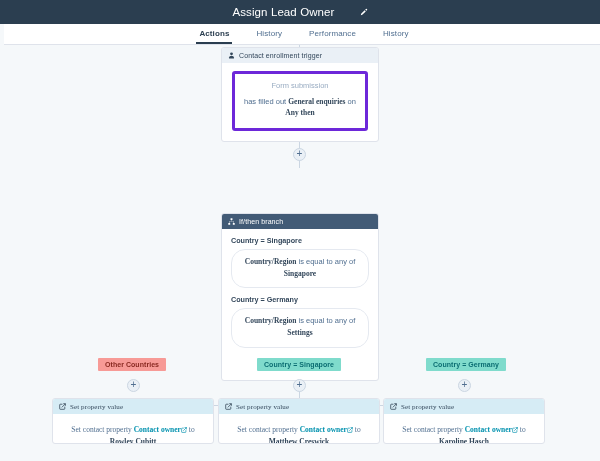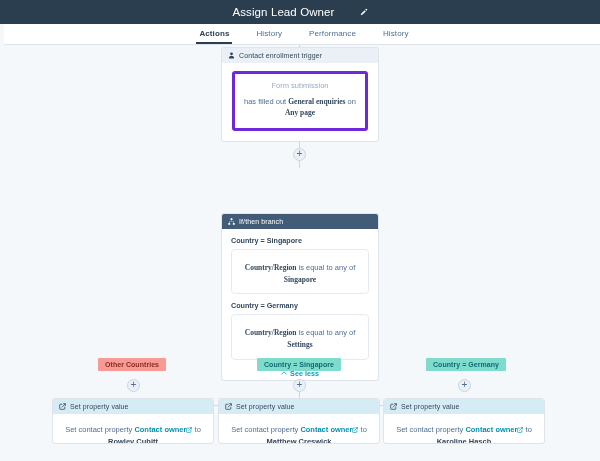--- a/index.html
+++ b/index.html
@@ -125,22 +125,22 @@
   .branch-card .card-header { background: #425b76; color: #ffffff; }
   .branch-card .card-body { padding: 7px 9px 6px 9px; }
   .cond-label {
     font-size: 7.2px;
     font-weight: bold;
     color: #33475b;
     margin-bottom: 4px;
   }
   .cond-box {
     border: 1px solid #e5e9f0;
-    border-radius: 4px;
-    padding: 12px 10px 8px 10px;
+    border-radius: 14px;
+    padding: 6px 10px 8px 10px;
     text-align: center;
     margin-bottom: 7px;
   }
   .cond-box .sentence { line-height: 1.55; }
   .see-less {
     display: flex; align-items: center; justify-content: center;
     gap: 3px;
     color: #00a4bd;
     font-size: 7.2px;
     font-weight: bold;
@@ -159,21 +159,21 @@
     font-weight: bold;
     border-radius: 1px;
     white-space: nowrap;
     z-index: 3;
     letter-spacing: .05px;
   }
   .badge-other { background: #f79a96; color: #8a2a22; }
   .badge-match { background: #7fdbcc; color: #0b6d72; }
 
   
-  .action-card { top: 399px; width: 162px; height: 46px; }
+  .action-card { top: 399px; width: 162px; height: 46px; font-family: Liberation Serif, serif; }
   .action-card .card-header { background: #d6ecf5; color: #33475b; }
   .action-card .card-body { padding: 10px 11px 0 11px; text-align: center; }
   .action-line { font-size: 7.5px; color: #516f90; line-height: 1.7; }
   .link { color: #0091ae; font-weight: bold; }
   .ext-icon { display: inline-block; width: 6px; height: 6px; vertical-align: -0.5px; }
   .ext-icon svg { display: block; width: 6px; height: 6px; }
   .owner-name { font-size: 7.5px; color: #33475b; font-weight: bold; }
 </style>
 </head>
 <body>
@@ -217,21 +217,21 @@
         <svg viewBox="0 0 16 16" fill="#33475b">
             <circle cx="8" cy="4.2" r="3.2"></circle>
             <path d="M8 8.6c-3.1 0-5.6 1.9-5.6 4.2V15h11.2v-2.2c0-2.3-2.5-4.2-5.6-4.2z"></path>
           </svg>
       </span>
       <span>Contact enrollment trigger</span>
     </div>
     <div class="card-body">
       <div class="inner-box">
         <div class="muted-title">Form submission</div>
-        <div class="sentence"><span>has filled out </span><b>General enquiries</b><span> on </span><b>Any page</b></div>
+        <div class="sentence"><span>has filled out </span><b>General enquiries</b><span> on </span><b>Any then</b></div>
       </div>
     </div>
   </div>
 
   <div class="card branch-card">
     <div class="card-header">
       <span class="hdr-icon">
         <svg viewBox="0 0 16 16" fill="#ffffff">
             <rect x="5.8" y="0.6" width="4.4" height="4" rx="0.6"></rect>
             <rect x="0.6" y="11.4" width="4.4" height="4" rx="0.6"></rect>

